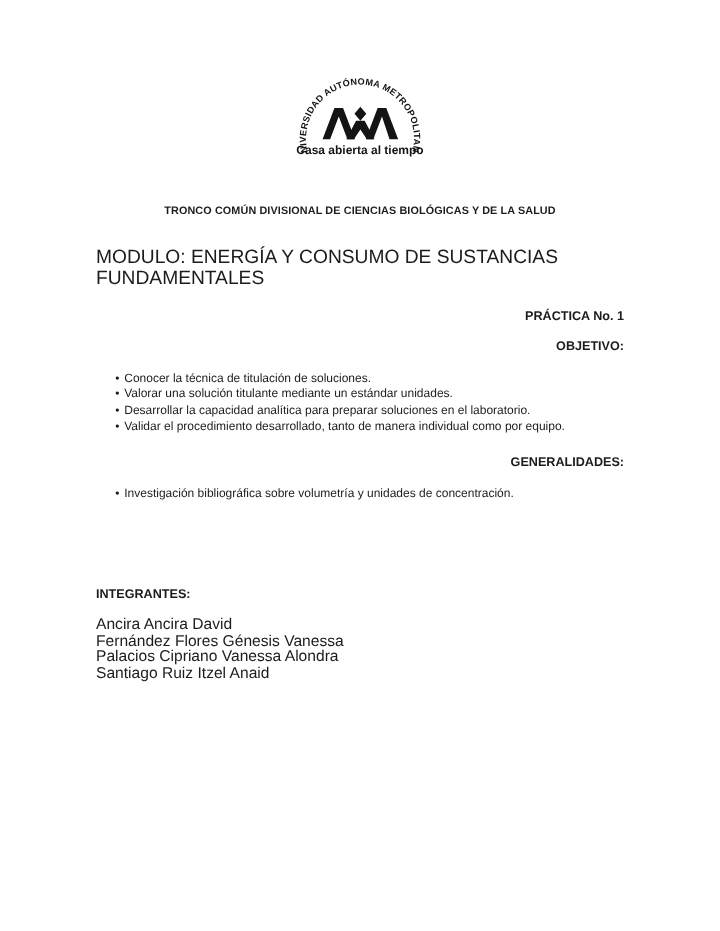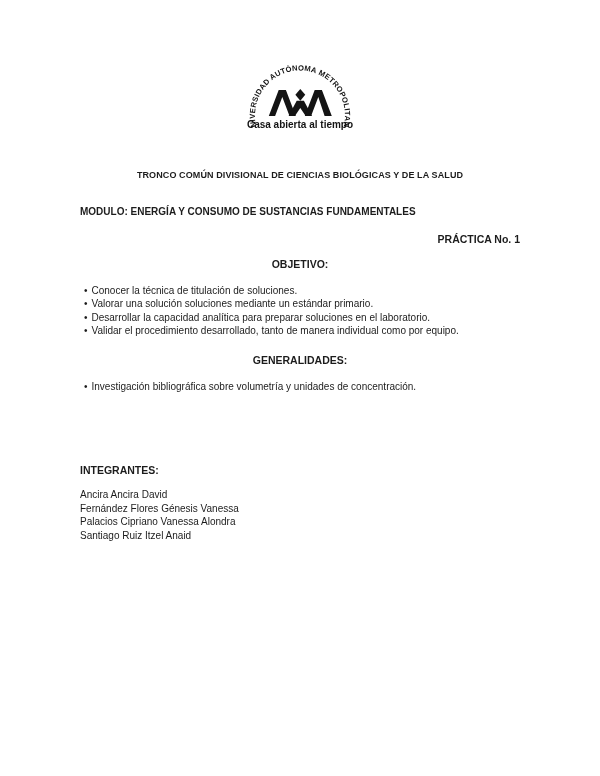--- a/index.html
+++ b/index.html
@@ -51,64 +51,64 @@
   .division-line {
     margin-top: 14px;
     text-align: center;
     font-weight: bold;
     font-size: 9px;
     letter-spacing: 0.1px;
   }
   .module-line {
     margin-top: 26px;
     text-align: left;
-    font-weight: bold;
-    font-size: 10px;
+    font-weight: normal;
+    font-size: 16px;
   }
   .practice-line {
     margin-top: 16px;
     text-align: right;
     font-weight: bold;
     font-size: 10.5px;
   }
   .title-line {
     margin-top: 16px;
     text-align: center;
     font-weight: bold;
     font-size: 10.5px;
   }
   .section-heading {
     font-weight: bold;
     font-size: 10.5px;
-    text-align: center;
+    text-align: right;
   }
   .objective-heading { margin-top: 13px; }
   .generalities-heading { margin-top: 16px; }
   ul.bullet-list {
     list-style: none;
-    margin: 14px 0 0 4px;
+    margin: 14px 0 0 16px;
     padding: 0;
     font-size: 10px;
     line-height: 13.4px;
   }
   ul.bullet-list li::before {
     content: "\2022";
     margin-right: 4px;
   }
   .members-block {
     margin-top: 71px;
     text-align: left;
   }
   .members-heading {
     font-weight: bold;
     font-size: 10.5px;
   }
   .members-names {
     margin-top: 12px;
-    font-size: 10px;
+    font-size: 13px;
     line-height: 13.6px;
   }
   .members-names div { white-space: nowrap; }
 </style>
 </head>
 <body>
 
 <div class="page">
 
   <div class="logo-wrap">
@@ -135,21 +135,21 @@
 
     <div class="module-line">MODULO: ENERGÍA Y CONSUMO DE SUSTANCIAS FUNDAMENTALES</div>
 
     <div class="practice-line">PRÁCTICA No. 1</div>
 
 
     <div class="section-heading objective-heading">OBJETIVO:</div>
 
     <ul class="bullet-list">
       <li>Conocer la técnica de titulación de soluciones.</li>
-      <li>Valorar una solución soluciones mediante un estándar primario.</li>
+      <li>Valorar una solución titulante mediante un estándar unidades.</li>
       <li>Desarrollar la capacidad analítica para preparar soluciones en el laboratorio.</li>
       <li>Validar el procedimiento desarrollado, tanto de manera individual como por equipo.</li>
     </ul>
 
     <div class="section-heading generalities-heading">GENERALIDADES:</div>
 
     <ul class="bullet-list">
       <li>Investigación bibliográfica sobre volumetría y unidades de concentración.</li>
     </ul>
 

